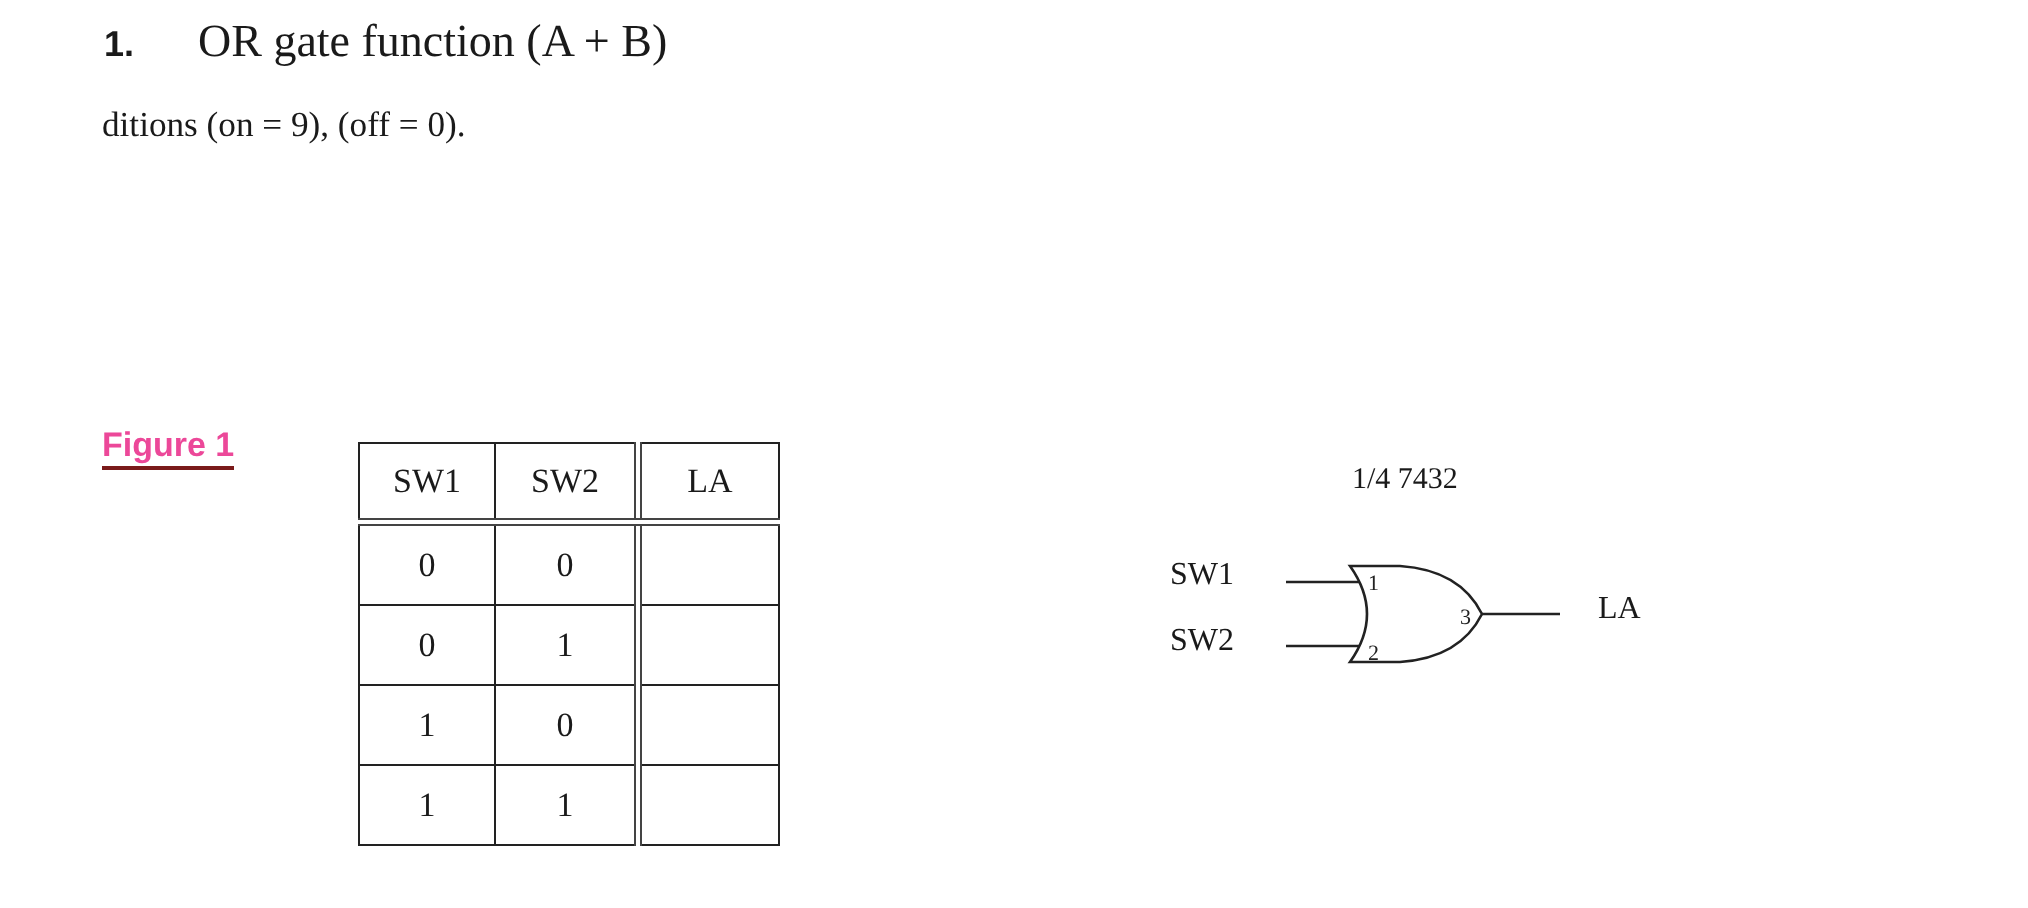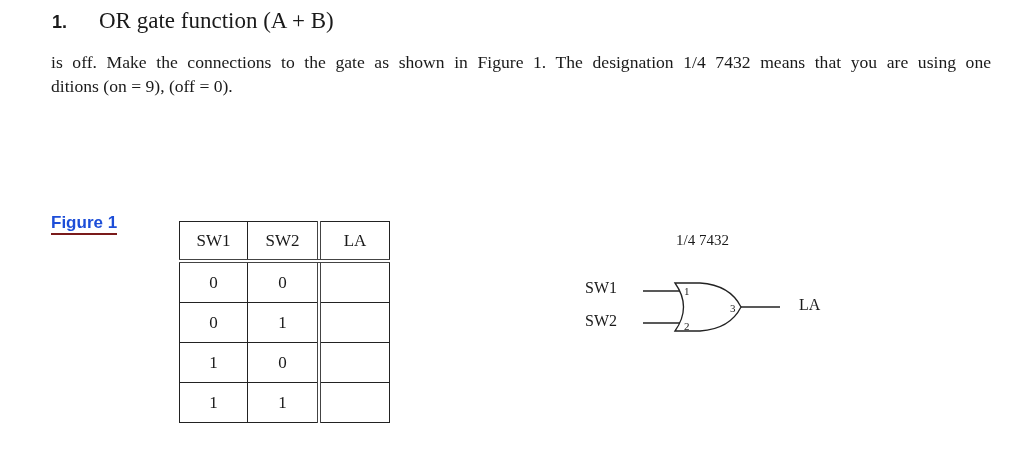--- a/index.html
+++ b/index.html
@@ -5,21 +5,21 @@
   html, body { margin: 0; padding: 0; background: #ffffff; }
   body { width: 1014px; height: 454px; position: relative; overflow: hidden; color: #1a1a1a; }
   .heading { position: absolute; left: 52px; top: 8px; height: 34px; display: flex; align-items: baseline; }
   .heading .num { font-family: "Liberation Sans", sans-serif; font-weight: bold; font-size: 18px; width: 47px; }
   .heading .title { font-family: "Liberation Serif", serif; font-size: 23px; }
   .para { position: absolute; left: 51px; top: 51px; width: 940px; font-family: "Liberation Serif", serif;
           font-size: 17.6px; line-height: 23.5px; text-align: justify; }
   .para span.line { display: block; text-align: justify; text-align-last: justify; white-space: nowrap; }
   .para span.line.last { text-align-last: left; }
   .fig-label { position: absolute; left: 51px; top: 214px; font-family: "Liberation Sans", sans-serif; font-weight: bold;
-               font-size: 17px; color: #1d4ed8; border-bottom: 2px solid #7a1a1a; line-height: 18px; padding-bottom: 1px; }
+               font-size: 17px; color: #ec4899; border-bottom: 2px solid #7a1a1a; line-height: 18px; padding-bottom: 1px; }
   table.tt { position: absolute; left: 179px; top: 221px; border-collapse: collapse; font-family: "Liberation Serif", serif; font-size: 17px; }
   table.tt td, table.tt th { border: 1px solid #222; text-align: center; font-weight: normal; padding: 0; }
   table.tt th { height: 37px; }
   table.tt td { height: 39px; }
   table.tt tr.head th { border-bottom: 4px double #444; }
   table.tt .c1 { width: 67px; }
   table.tt .c2 { width: 69px; }
   table.tt .c3 { width: 68px; border-left: 4px double #444; }
   .gate-wrap { position: absolute; left: 560px; top: 220px; width: 300px; height: 130px; }
   .gate-wrap .chip { position: absolute; left: 116px; top: 12px; font-family: "Liberation Serif", serif; font-size: 15px; }
@@ -31,21 +31,20 @@
 </style>
 </head>
 <body>
 
 <div class="heading">
   <span class="num">1.</span>
   <span class="title">OR gate function (A + B)</span>
 </div>
 
 <div class="para">
-  <span class="line">is off. Make the connections to the gate as shown in Figure 1. The designation 1/4 7432 means that you are using one</span>
   <span class="line last">ditions (on = 9), (off = 0).</span>
 </div>
 
 <div class="fig-label">Figure  1</div>
 
 <table class="tt">
   <tbody>
       <tr class="head">
     <th class="c1">SW1</th>
     <th class="c2">SW2</th>

